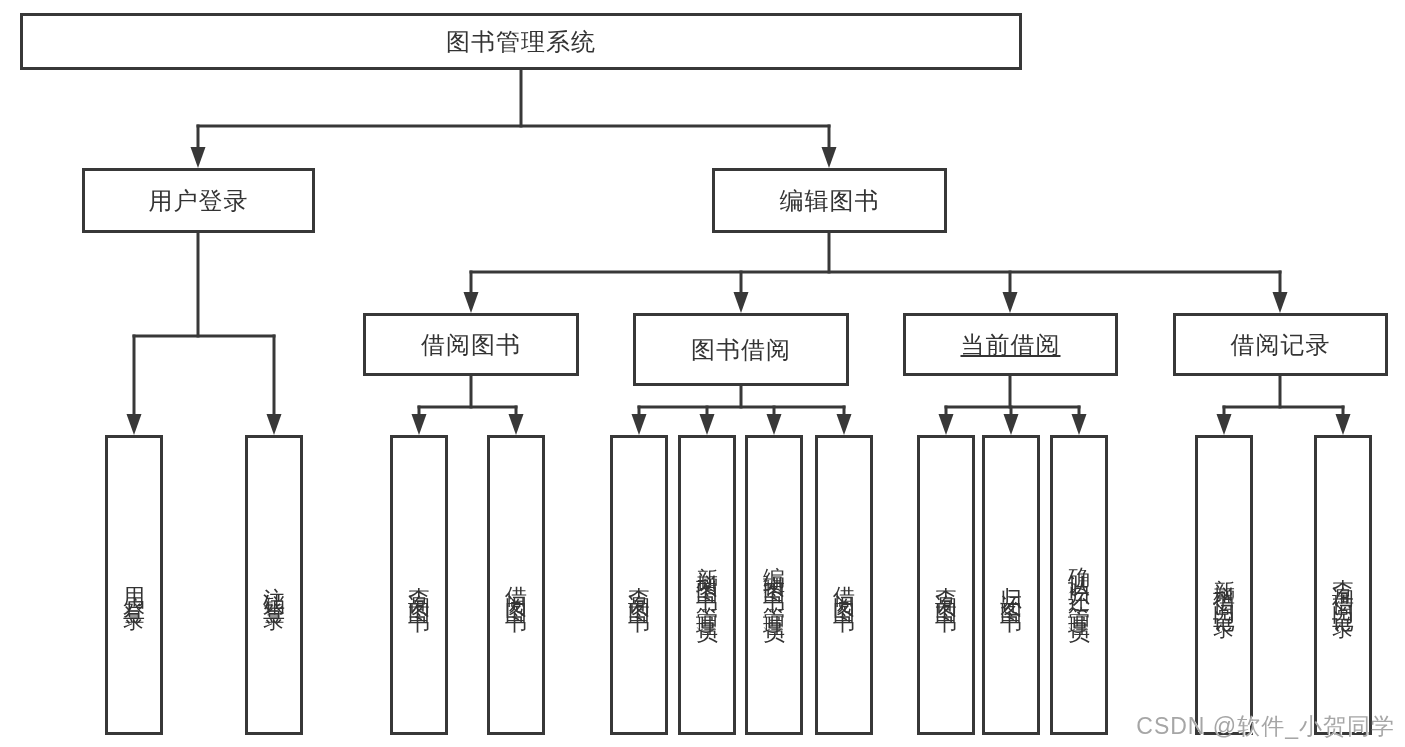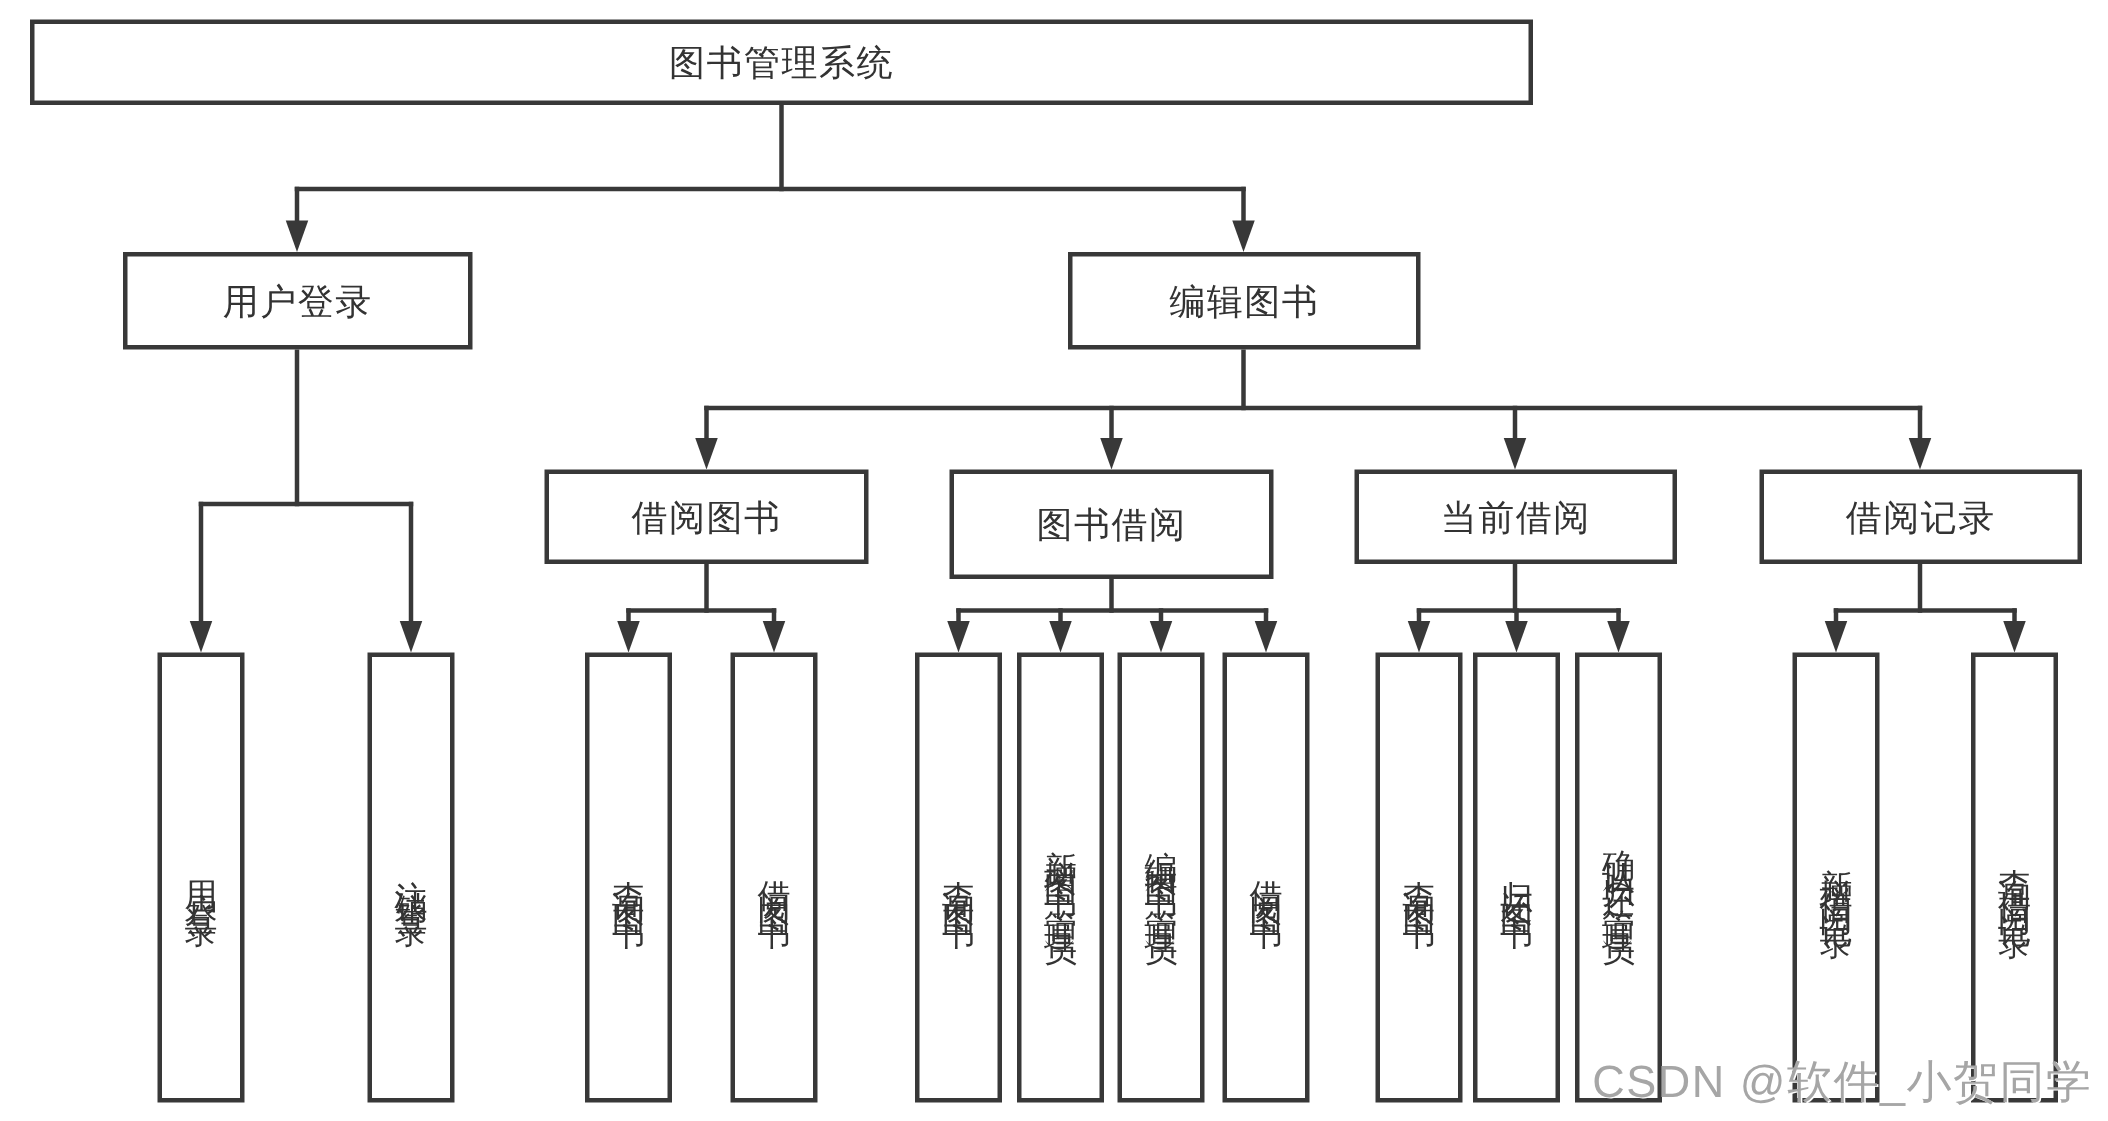--- a/index.html
+++ b/index.html
@@ -29,31 +29,31 @@
     color:#333333;
     line-height:1;
     white-space:nowrap;
   }
   
   .n-root{left:20px;top:13px;width:1002px;height:57px;}
   .n-user-login{left:82px;top:168px;width:233px;height:65px;}
   .n-book-mgmt{left:712px;top:168px;width:235px;height:65px;}
   .n-new-rec{left:363px;top:313px;width:216px;height:63px;}
   .n-borrow{left:633px;top:313px;width:216px;height:73px;}
-  .n-current{left:903px;top:313px;width:215px;height:63px;}
+  .n-current{left:903px;top:313px;width:215px;height:63px;text-decoration:underline;}
   .n-records{left:1173px;top:313px;width:215px;height:63px;}
   .l-a1{left:105px;} .l-a2{left:245px;}
   .l-b1{left:390px;} .l-b2{left:487px;}
   .l-c1{left:610px;} .l-c2{left:678px;} .l-c3{left:745px;} .l-c4{left:815px;}
   .l-d1{left:917px;} .l-d2{left:982px;} .l-d3{left:1050px;}
   .l-e1{left:1195px;} .l-e2{left:1314px;}
   .watermark{
     position:absolute;
     right:10px;bottom:5px;
-    font-size:30px;
+    font-size:23px;
     color:#a6a6a6;
     letter-spacing:1px;
     text-shadow:1px 1px 0 #ffffff;
   }
   line{stroke:#383838;stroke-width:3;stroke-linecap:square;}
   polygon{fill:#383838;}
 </style>
 </head>
 <body>
 

